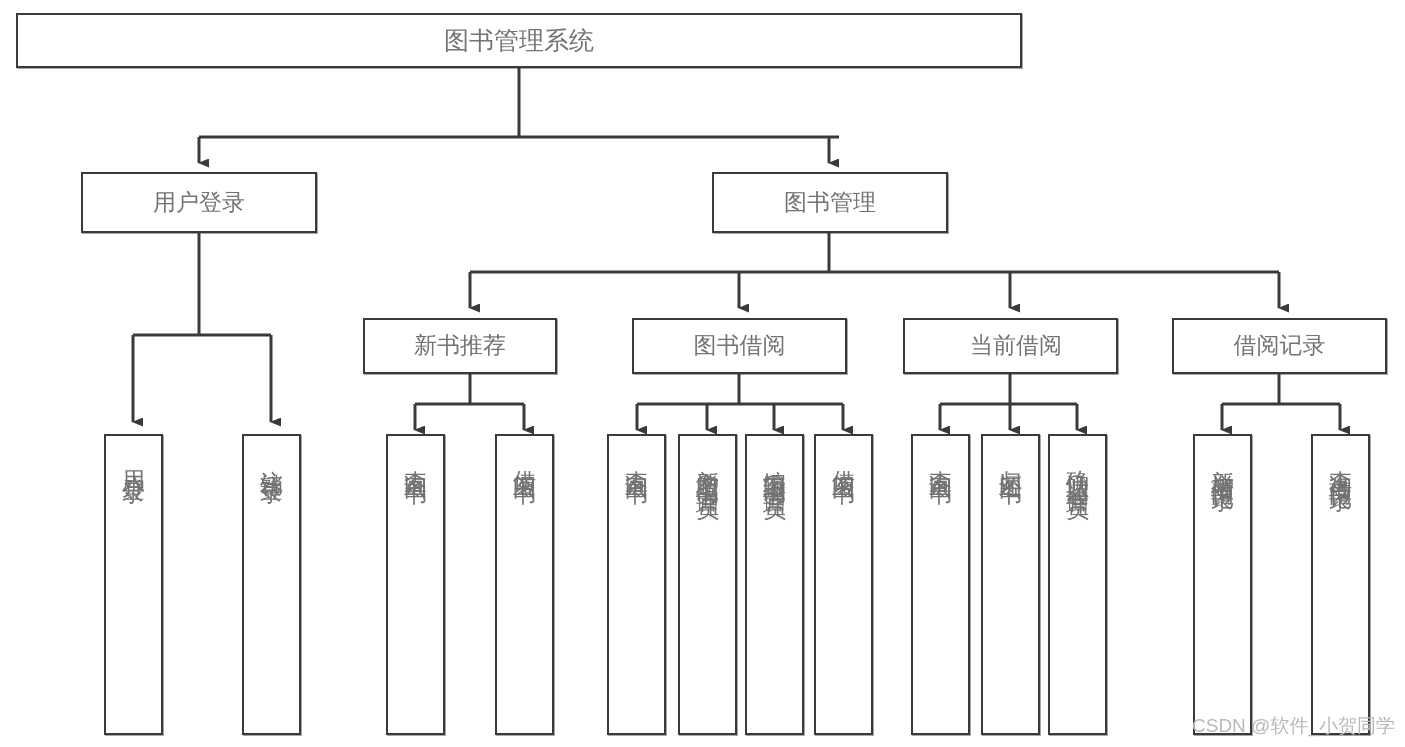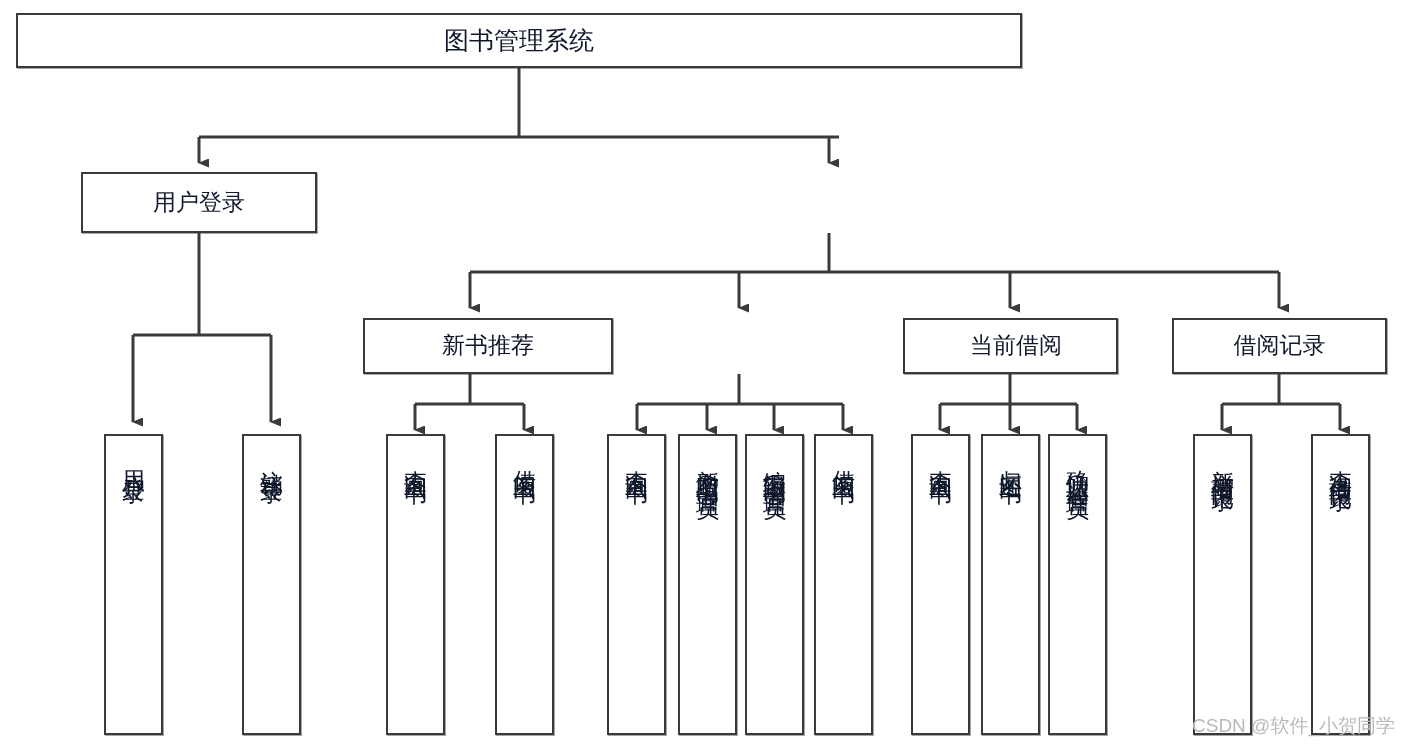--- a/index.html
+++ b/index.html
@@ -29,21 +29,21 @@
     position: absolute;
     box-sizing: border-box;
     background: #ffffff;
     border: 2px solid #3a3a3a;
     display: flex;
     align-items: center;
     justify-content: center;
     box-shadow: 1px 1px 0 rgba(60,60,60,0.45);
   }
   .node .label {
-    color: #0f172a;
+    color: #737373;
     text-align: center;
     line-height: 1.18;
     white-space: nowrap;
   }
   .node.horiz .label {
     font-size: 23px;
   }
   .node.root .label {
     font-size: 25px;
   }
@@ -121,23 +121,29 @@
     </g>
   </svg>
 
   <div class="node root horiz" style="left:16px; top:13px; width:1006px; height:55px;">
     <span class="label">图书管理系统</span>
   </div>
 
   <div class="node horiz" style="left:81px; top:172px; width:236px; height:61px;">
     <span class="label">用户登录</span>
   </div>
+  <div class="node horiz" style="left:712px; top:172px; width:236px; height:61px;">
+    <span class="label">图书管理</span>
+  </div>
 
-  <div class="node horiz" style="left:363px; top:318px; width:250px; height:56px;">
+  <div class="node horiz" style="left:363px; top:318px; width:194px; height:56px;">
     <span class="label">新书推荐</span>
+  </div>
+  <div class="node horiz" style="left:632px; top:318px; width:215px; height:56px;">
+    <span class="label">图书借阅</span>
   </div>
   <div class="node horiz" style="left:903px; top:318px; width:215px; height:56px;padding-left:11px;">
     <span class="label">当前借阅</span>
   </div>
   <div class="node horiz" style="left:1172px; top:318px; width:215px; height:56px;align-items:center;">
     <span class="label">借阅记录</span>
   </div>
 
   <div class="node vert" style="left:104px; top:434px; width:59px; height:301px;">
     <span class="label">用户登录</span>

